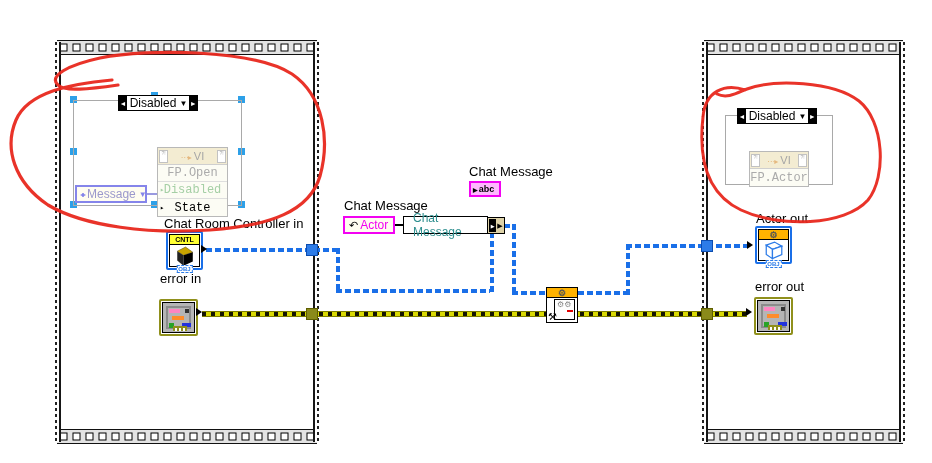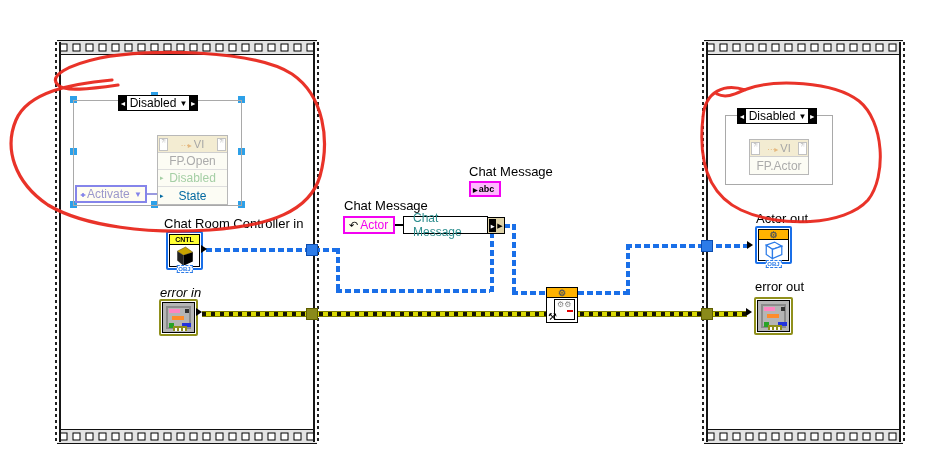--- a/index.html
+++ b/index.html
@@ -18,31 +18,31 @@
   .inner-dds { position:absolute; border:1px solid #a9a9a9; background:transparent; }
 
   .dds-label { position:absolute; height:16px; border:1px solid #000; background:#fff; display:flex; align-items:center; font-size:12px; color:#000; }
   .dds-label .chip { width:13px; align-self:stretch; background:#000; color:#fff; font-size:7px; display:flex; align-items:center; justify-content:center; }
   .dds-label .txt { flex:1; text-align:center; padding:0 3px; line-height:14px; }
   .dds-label .dd  { font-size:8px; color:#000; margin-right:2px; }
 
   .handle { position:absolute; width:7px; height:7px; background:#2da0e8; }
 
   
-  .prop-node { position:absolute; border:1px solid #b8b8b8; background:#fcfcf4; }
+  .prop-node { position:absolute; border:1px solid #b8b8b8; background:#fcfcf4;margin-top:12px; }
   .prop-header { height:17px; background:#f3ecd2; border-bottom:1px solid #cfcfcf; display:flex; align-items:center; justify-content:space-between; padding:0 1px; }
   .pg { width:9px; height:13px; border:1px solid #c2c2c2; background:#fff; font-size:5px; color:#aaa; text-align:center; line-height:5px; overflow:hidden; }
   .hdr-mid { font-size:11px; color:#a5a5a5; white-space:nowrap; }
   .hdr-mid .dots { color:#e5b87e; font-size:8px; letter-spacing:-1px; }
-  .prop-row { height:17px; border-bottom:1px solid #dedede; display:flex; align-items:center; justify-content:center; font-size:12px; position:relative; }
+  .prop-row { height:17px; border-bottom:1px solid #dedede; display:flex; align-items:center; justify-content:center; font-size:12px; position:relative;font-family:Liberation Mono, monospace; }
   .prop-row:last-child { border-bottom:none; }
   .prop-row .tick { position:absolute; left:2px; font-size:7px; }
   .row-open { color:#ababab; }
   .row-activate { color:#a5cfa5; }
-  .row-state { color:#0369a1; }
+  .row-state { color:#000000; }
 
   .ring { position:absolute; border:2px solid #8585ea; background:#fffdf0; display:flex; align-items:center; gap:3px; padding:0 3px; font-size:12px; color:#9b98cc; }
   .ring .rg { color:#8585ea; font-size:8px; letter-spacing:-2px; }
   .ring .dd { color:#8585ea; font-size:8px; }
 
   
   .bw-h { position:absolute; height:4px; background:repeating-linear-gradient(90deg,#1a6fe8 0 6px,#fff 6px 9px); }
   .bw-v { position:absolute; width:4px;  background:repeating-linear-gradient(180deg,#1a6fe8 0 6px,#fff 6px 9px); }
   .ew-h { position:absolute; height:6px; border-top:1px solid #7d7d00; border-bottom:1px solid #7d7d00; background:repeating-linear-gradient(90deg,#141400 0 4px,#d9d900 4px 9px); }
   .tun-b { position:absolute; width:12px; height:12px; background:#2d7ce8; border:1px solid #0c4db0; }
@@ -178,41 +178,41 @@
     </div>
     <div class="prop-row row-state">
       <span class="tick">▸</span>
       <span>State</span>
     </div>
   </div>
 
   <div class="lavwire" style="left:145px; top:193px; width:12px;"></div>
   <div class="ring" style="left:75px; top:185px; width:72px; height:18px;">
     <span class="rg">◂▸</span>
-    <span>Activate</span>
+    <span>Message</span>
     <span class="dd" style="margin-left:auto;">▼</span>
   </div>
 
   <div class="lv-label" style="left:164px; top:216px;">Chat Room Controller in</div>
   <div class="termicon b-blue" style="left:166px; top:231px; width:37px; height:39px;">
     <div class="ti-inner">
       <div class="banner yellow">CNTL</div>
       <div class="ti-body">
         <svg width="100%" height="100%" viewBox="0 0 28 22" preserveAspectRatio="xMidYMin meet">
           <polygon points="7,6 15,2 22,7 13,10" fill="#c8a400" stroke="#5a4a00" stroke-width="0.5"></polygon>
           <polygon points="7,6 13,10 13,20 7,15" fill="#222"></polygon>
           <polygon points="13,10 22,7 22,16 13,20" fill="#000"></polygon>
         </svg>
         <span class="obj-tag">OBJ</span>
       </div>
     </div>
   </div>
   <div class="term" style="left:201px; top:245px;"></div>
 
-  <div class="lv-label" style="left:160px; top:285px;font-style:italic;">error in</div>
+  <div class="lv-label" style="left:160px; top:271px;">error in</div>
   <div class="termicon b-olive" style="left:159px; top:299px; width:39px; height:37px;">
     <div class="ti-inner">
       <div class="errbody">
         <div class="errframe"></div>
         <div class="cel" style="left:6px;  top:6px;  width:11px; height:4px; background:#ff85c2;"></div>
         <div class="cel" style="left:22px; top:6px;  width:4px;  height:4px; background:#333;"></div>
         <div class="cel" style="left:9px;  top:13px; width:12px; height:4px; background:#ff8c2a;"></div>
         <div class="cel" style="left:19px; top:20px; width:9px;  height:4px; background:#2233dd;"></div>
         <div class="cel" style="left:6px;  top:20px; width:5px;  height:5px; background:#27a327;"></div>
         <div class="cel" style="left:10px; bottom:1px; width:14px; height:5px; border-top:2px solid #8f8f1c; background:repeating-linear-gradient(90deg,#8f8f1c 0 2px,#fff 2px 4px);"></div>

